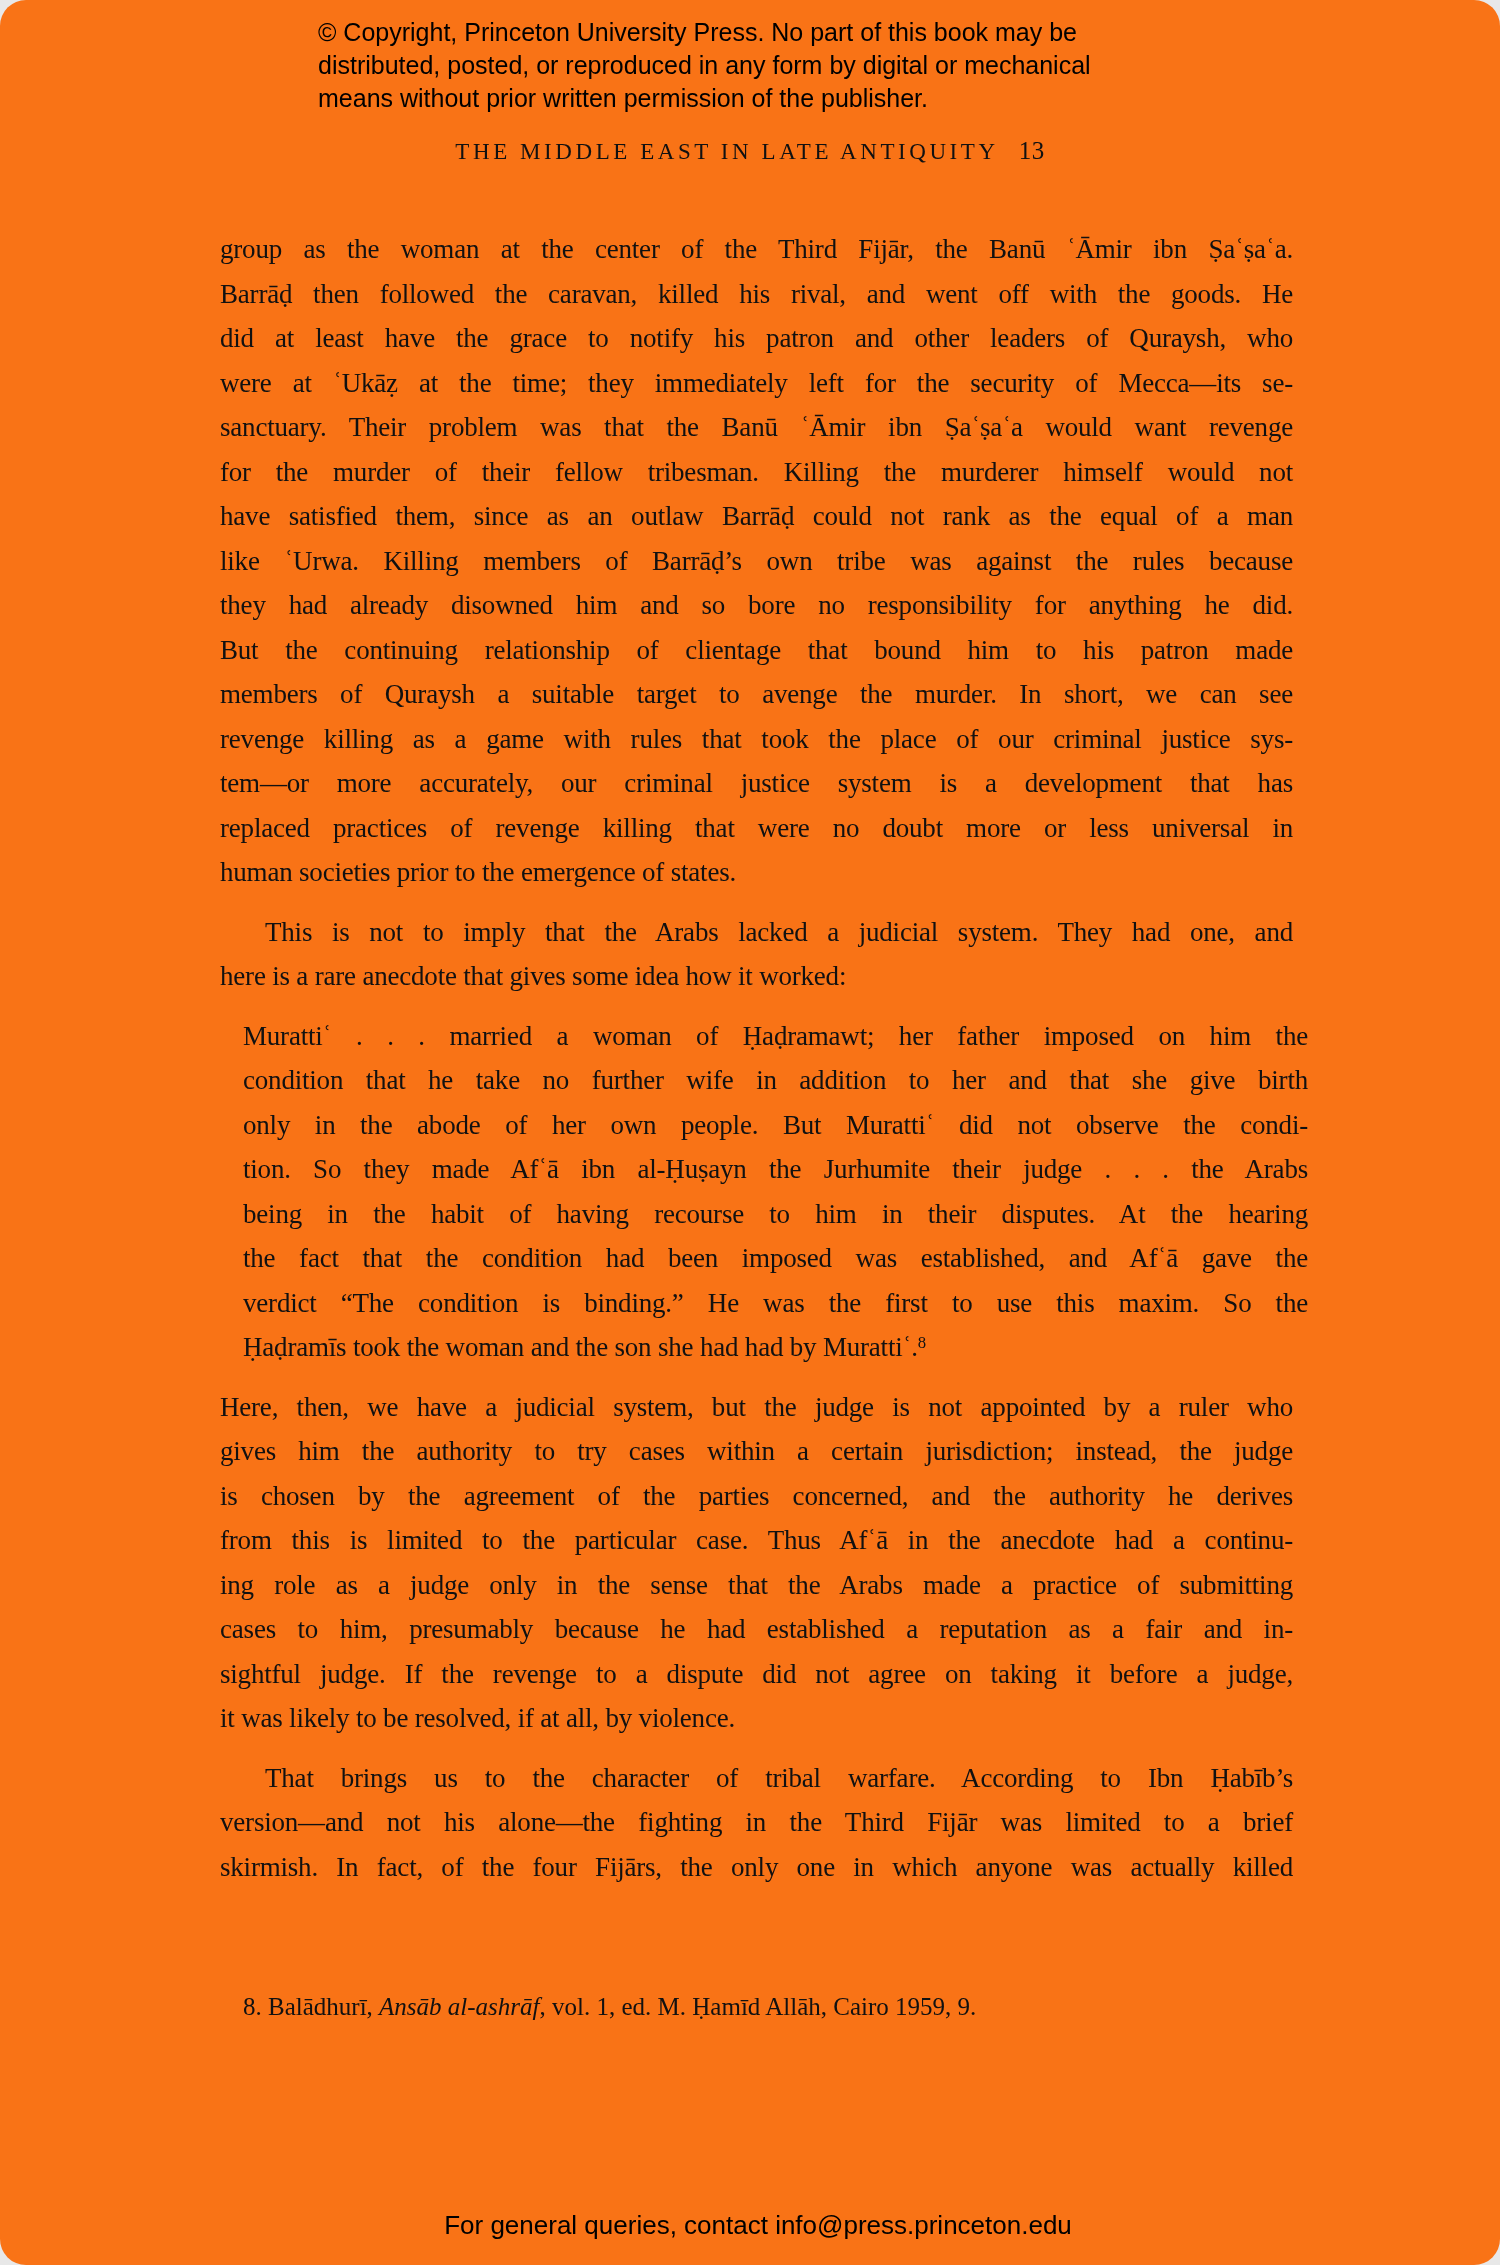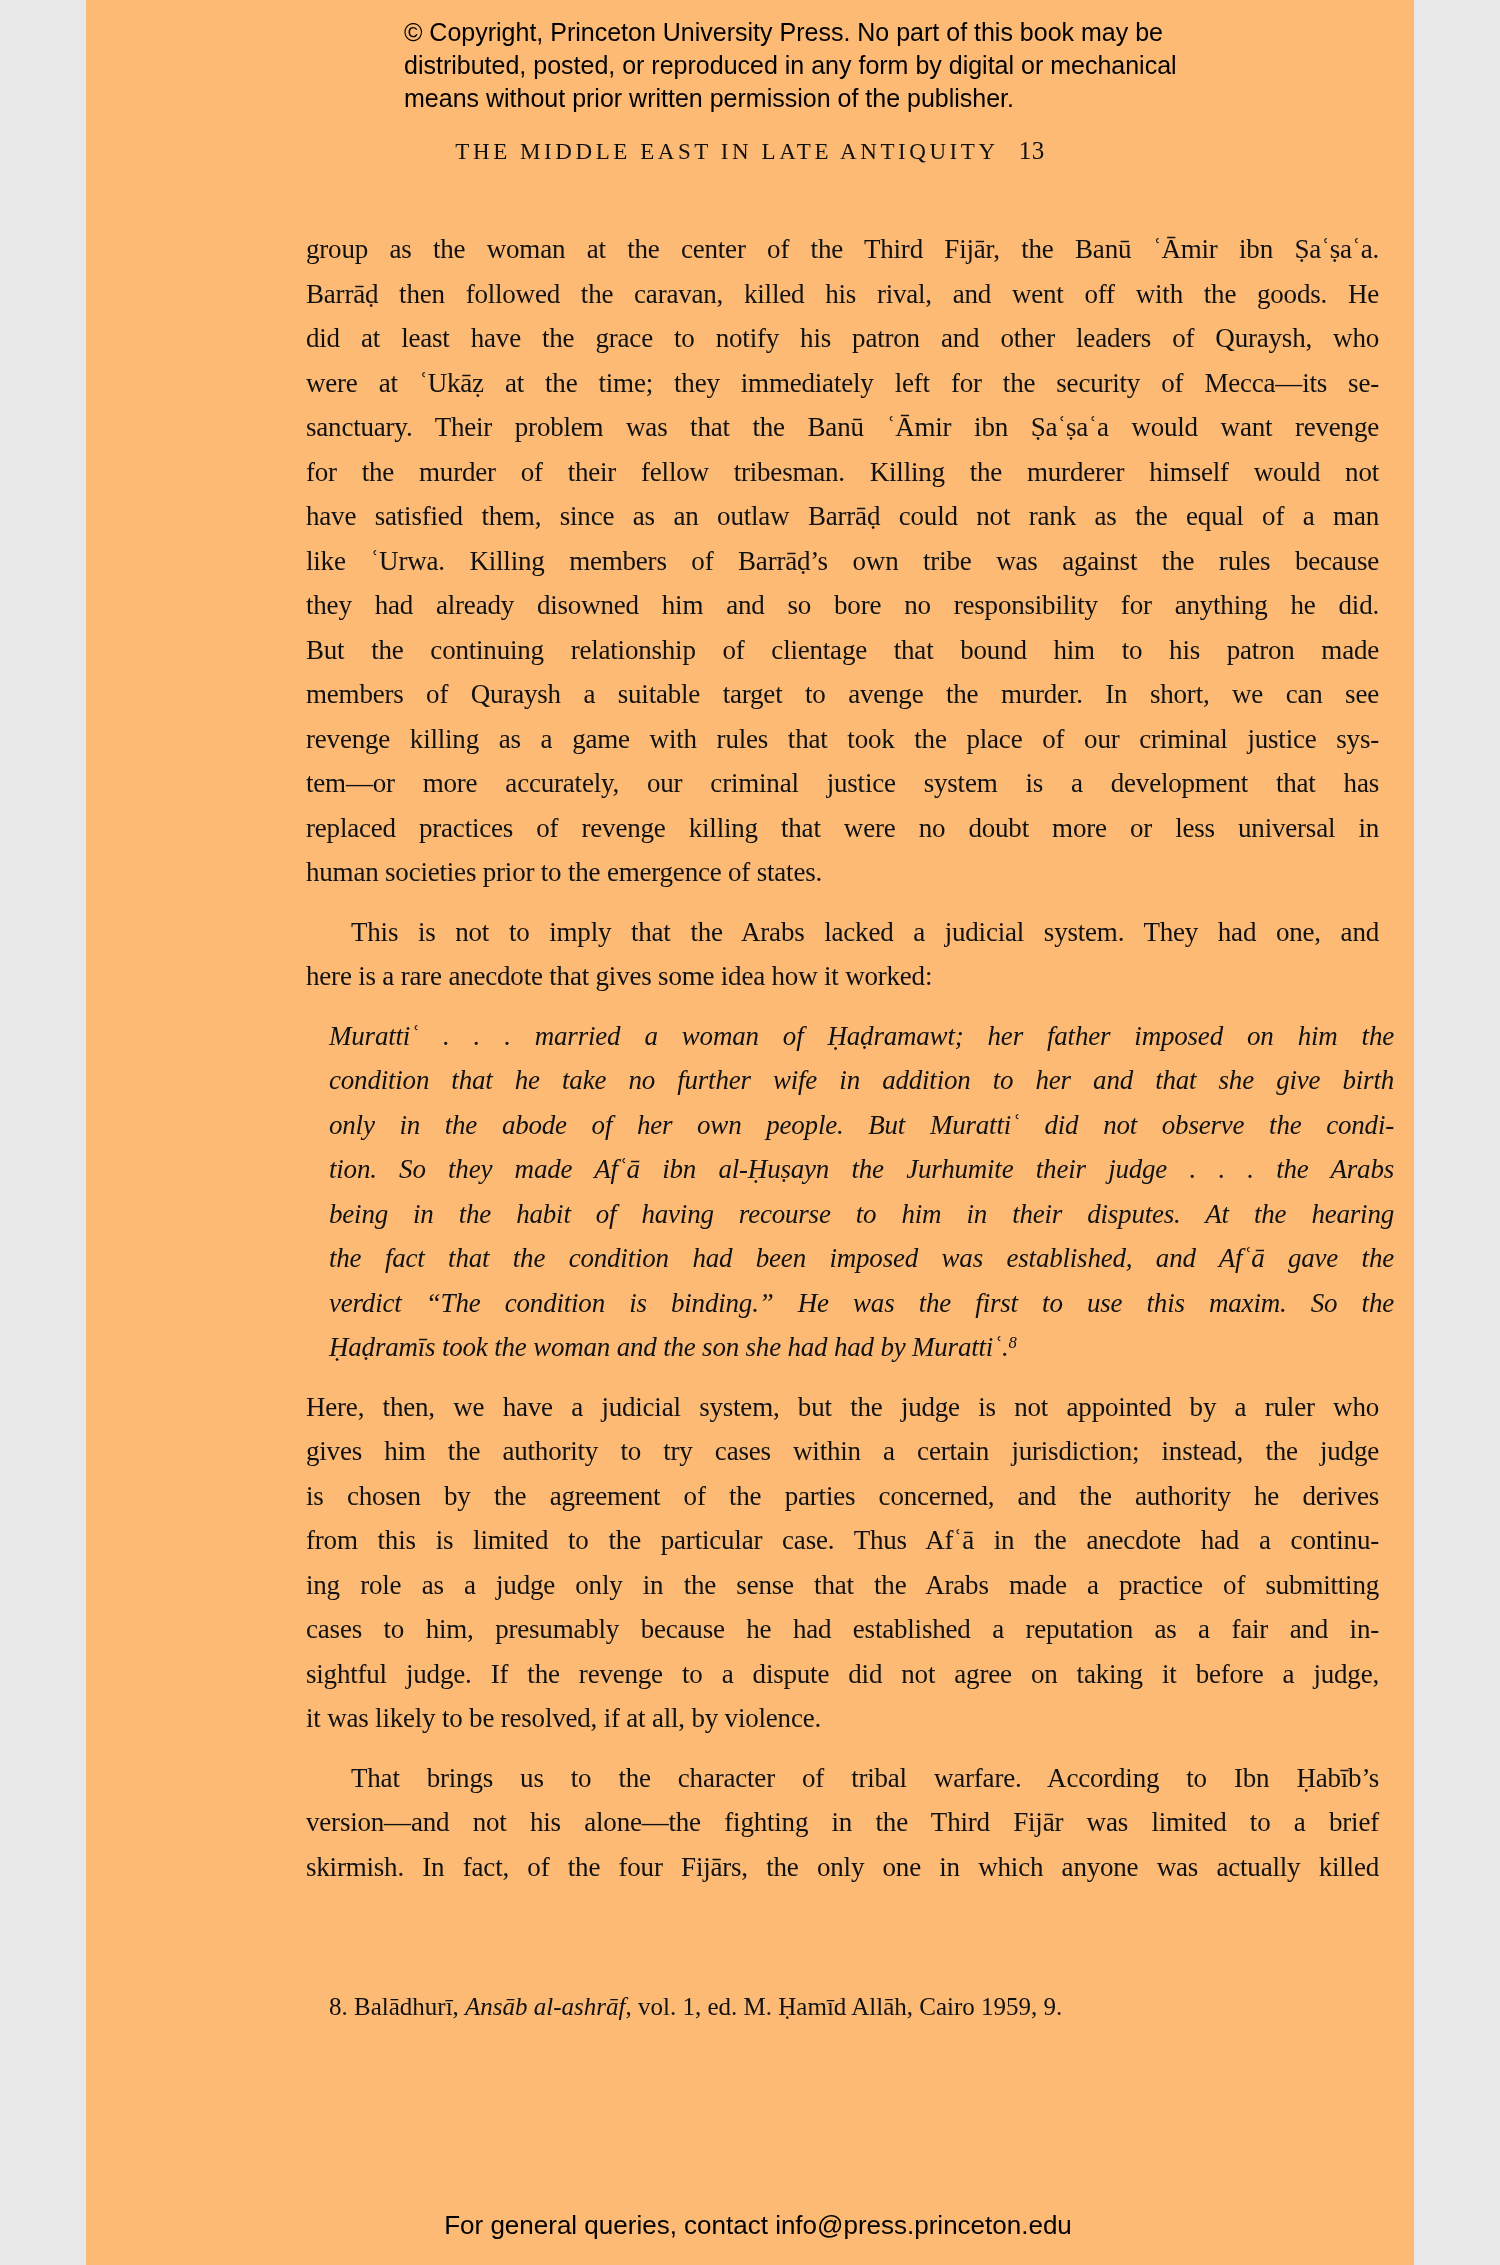--- a/index.html
+++ b/index.html
@@ -1,23 +1,24 @@
 <!DOCTYPE html>
 <html><head>
 <meta charset="utf-8">
 <style>
   html, body { margin: 0; padding: 0; background: #e8e8e8; }
   .page {
     position: relative;
-    width: 1328px;
+    width: 1500px;
     height: 2265px;
     margin: 0 auto;
-    background: #fdba74;
+    background: #f97316;
     color: #0c0c0c;
     overflow: hidden;
+    border-radius: 26px;
   }
 
   
   .copyright {
     position: absolute;
     left: 318px;
     top: 16px;
     font-family: "Liberation Sans", sans-serif;
     font-size: 25px;
     line-height: 33px;
@@ -57,21 +58,20 @@
   }
   .para { margin: 15px; }
   .para .line {
     text-align: justify;
     text-align-last: justify;
   }
   .para .line.last { text-align-last: left; }
   .para.indent .line:first-child { text-indent: 45px; }
   .para.quote {
     margin: 15px 0 15px 38px;
-    font-style: italic;
   }
   .para .line sup {
     font-size: 0.62em;
     line-height: 0;
     vertical-align: baseline;
     position: relative;
     top: -0.5em;
   }
 
   

